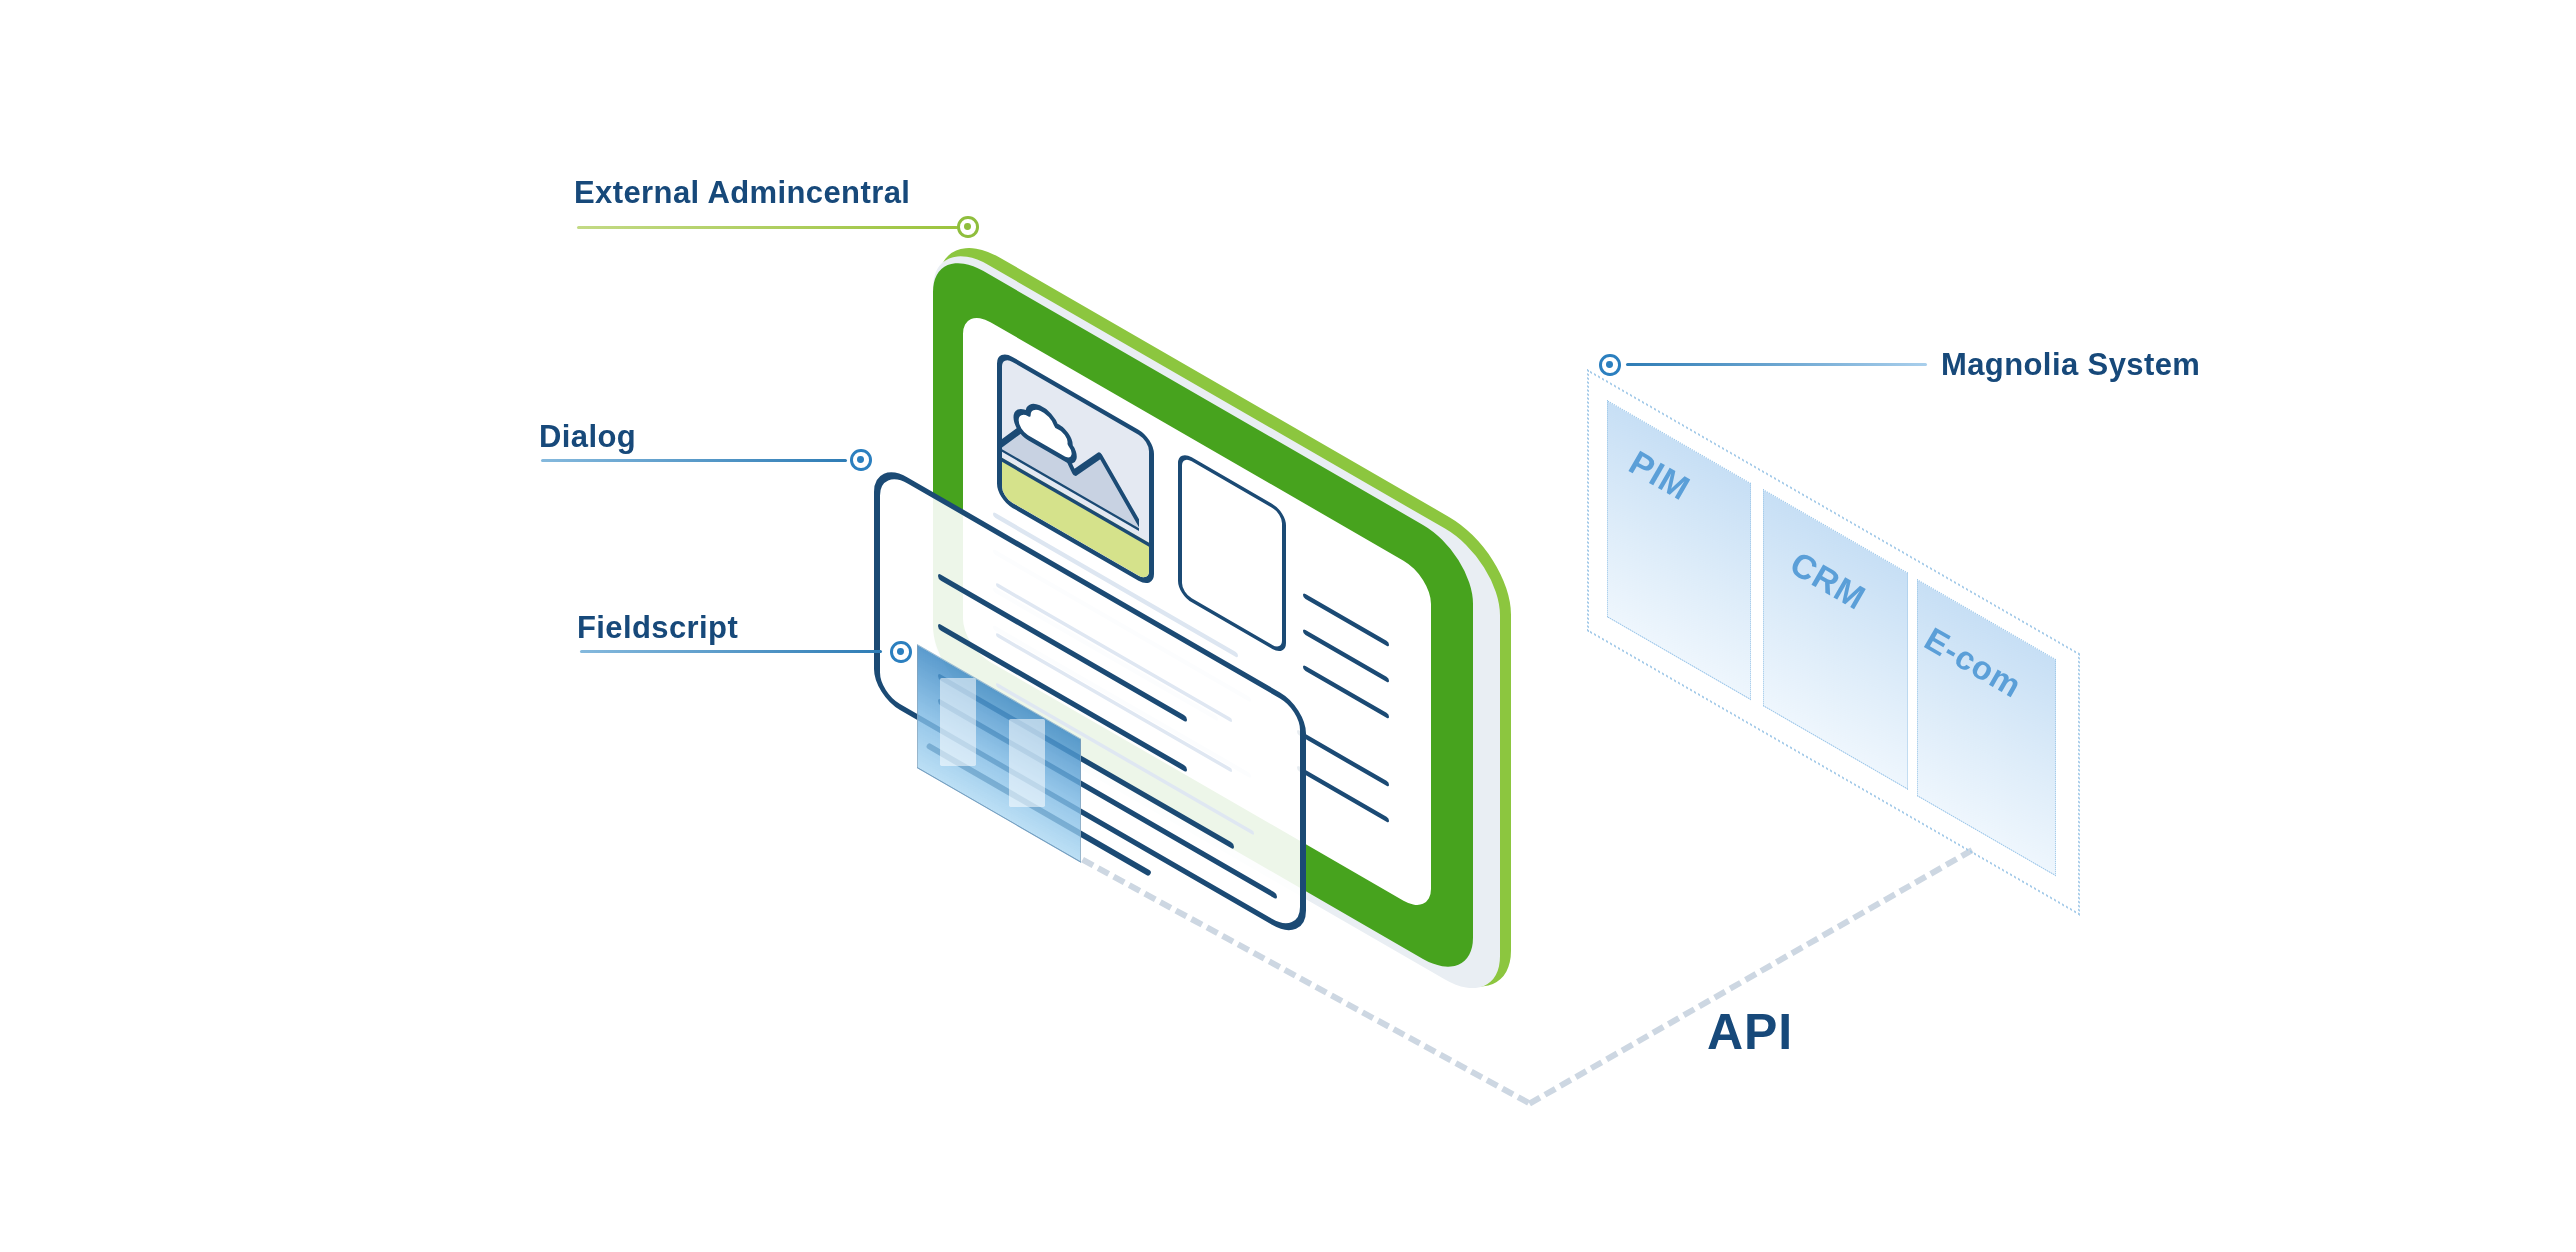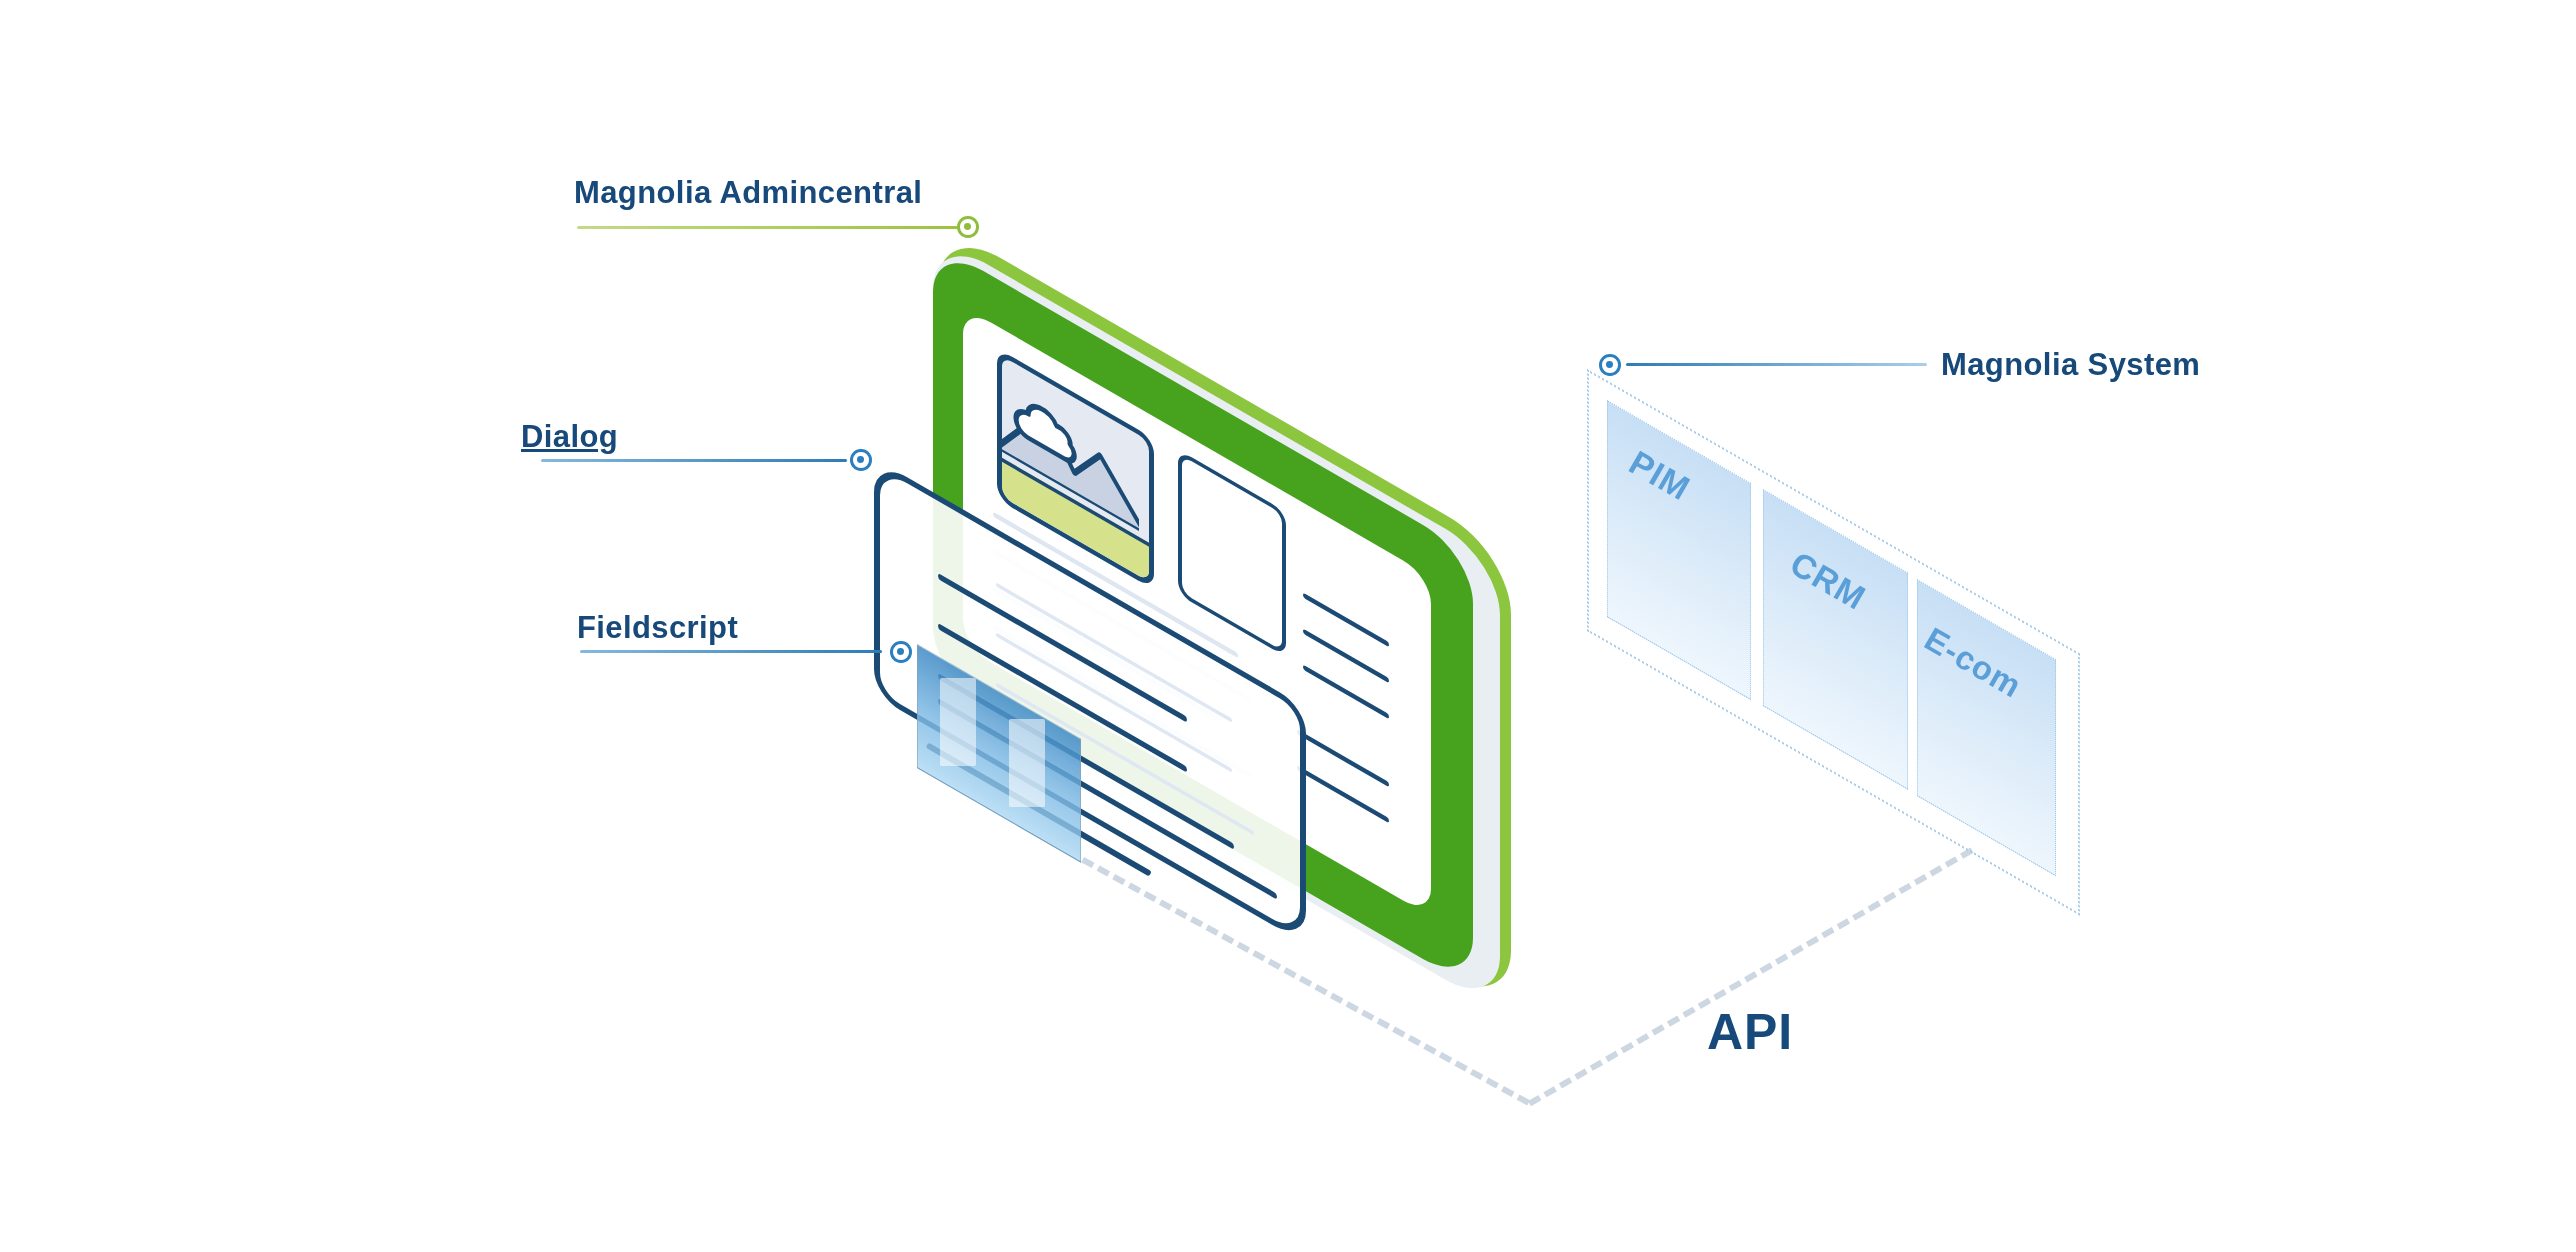--- a/index.html
+++ b/index.html
@@ -131,27 +131,27 @@
   <div class="lbl lbl-api" style="left:1707px;top:1003px;">API</div>
 
   <div id="ext-outer" class="skew"></div>
   <div id="panel-pim" class="skew ext-panel"></div>
   <div id="panel-crm" class="skew ext-panel"></div>
   <div id="panel-ecom" class="skew ext-panel"></div>
   <div class="ext-label" style="left:1642px;top:443px;">PIM</div>
   <div class="ext-label" style="left:1803px;top:544px;">CRM</div>
   <div class="ext-label" style="left:1937px;top:620px;font-size:33px;">E-com</div>
 
-  <div class="lbl" style="left:574px;top:175px;">Magnolia Admincentral</div>
+  <div class="lbl" style="left:574px;top:175px;">External Admincentral</div>
   <div class="leader leader-green" style="left:577px;top:226px;width:381px;"></div>
   <div class="marker marker-green" style="left:957px;top:216px;">
       <span></span>
     </div>
 
-  <div class="lbl" style="left:521px;top:419px;text-decoration:underline;">Dialog</div>
+  <div class="lbl" style="left:539px;top:419px;">Dialog</div>
   <div class="leader leader-blue-r" style="left:541px;top:459px;width:306px;"></div>
   <div class="marker marker-blue" style="left:850px;top:449px;">
       <span></span>
     </div>
 
   <div class="lbl" style="left:577px;top:610px;text-align:center;">Fieldscript</div>
   <div class="leader leader-blue-r" style="left:580px;top:650px;width:302px;"></div>
   <div class="marker marker-blue" style="left:890px;top:641px;">
       <span></span>
     </div>

